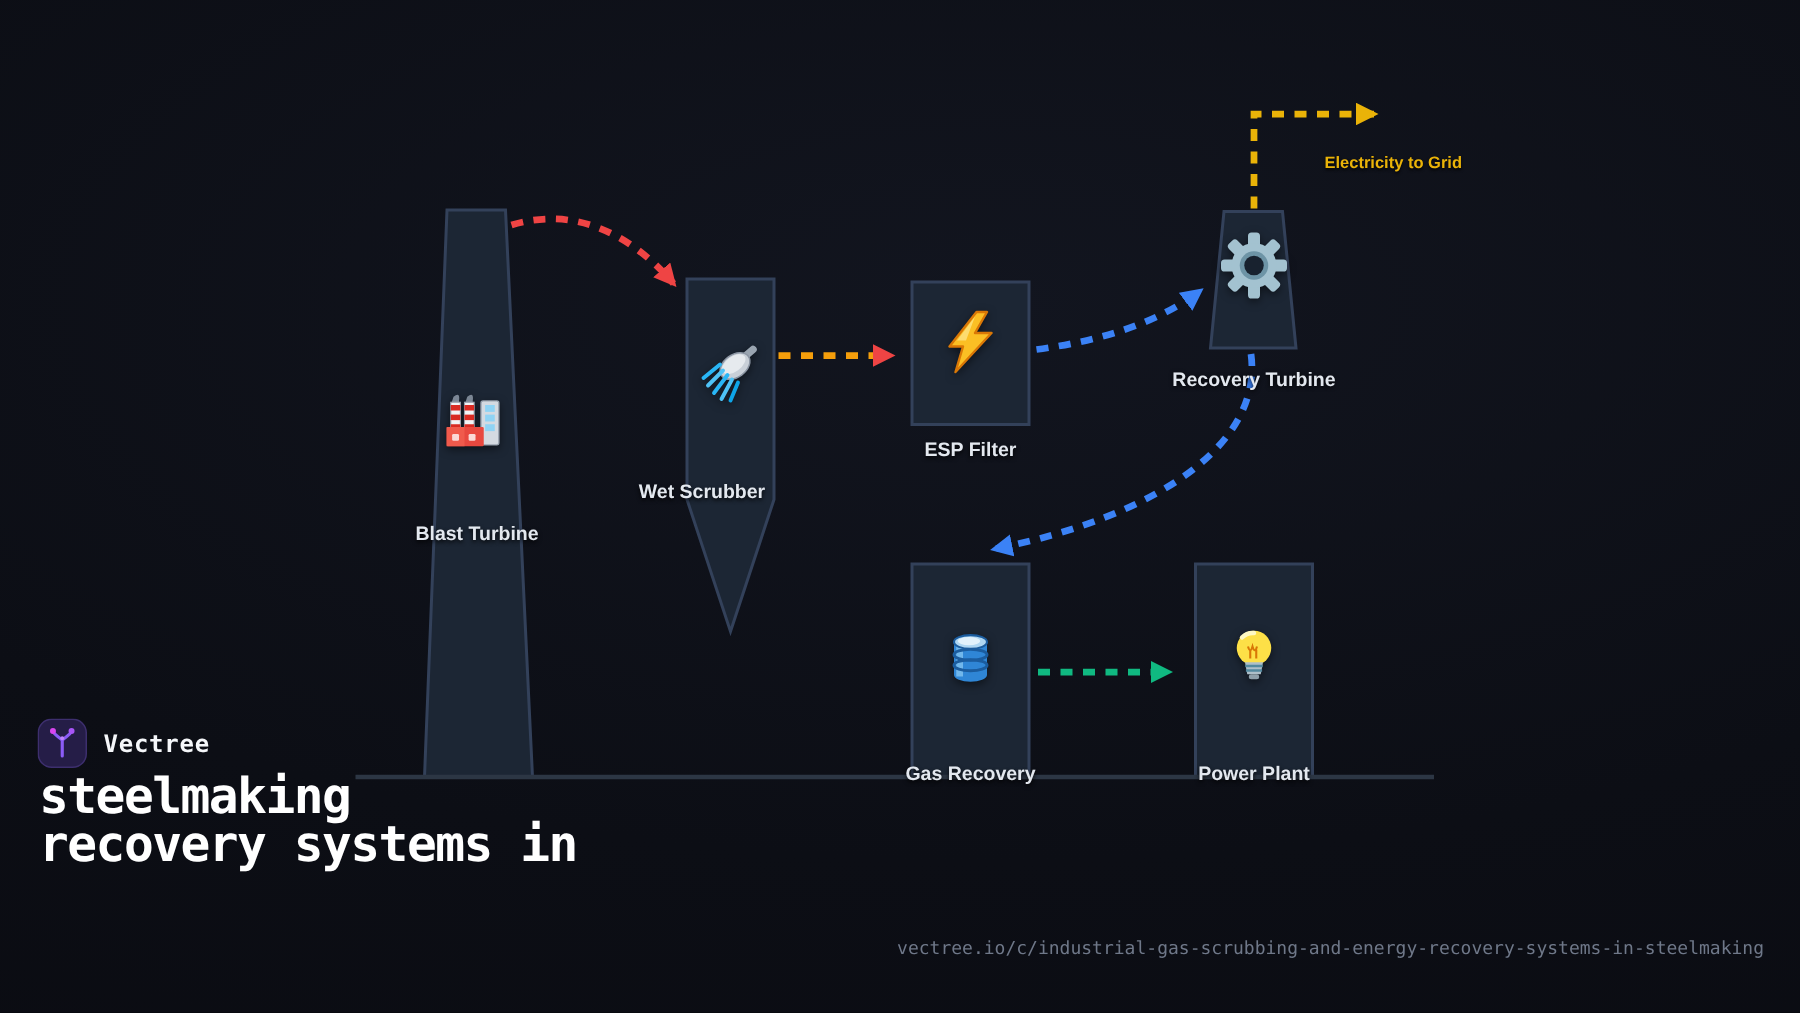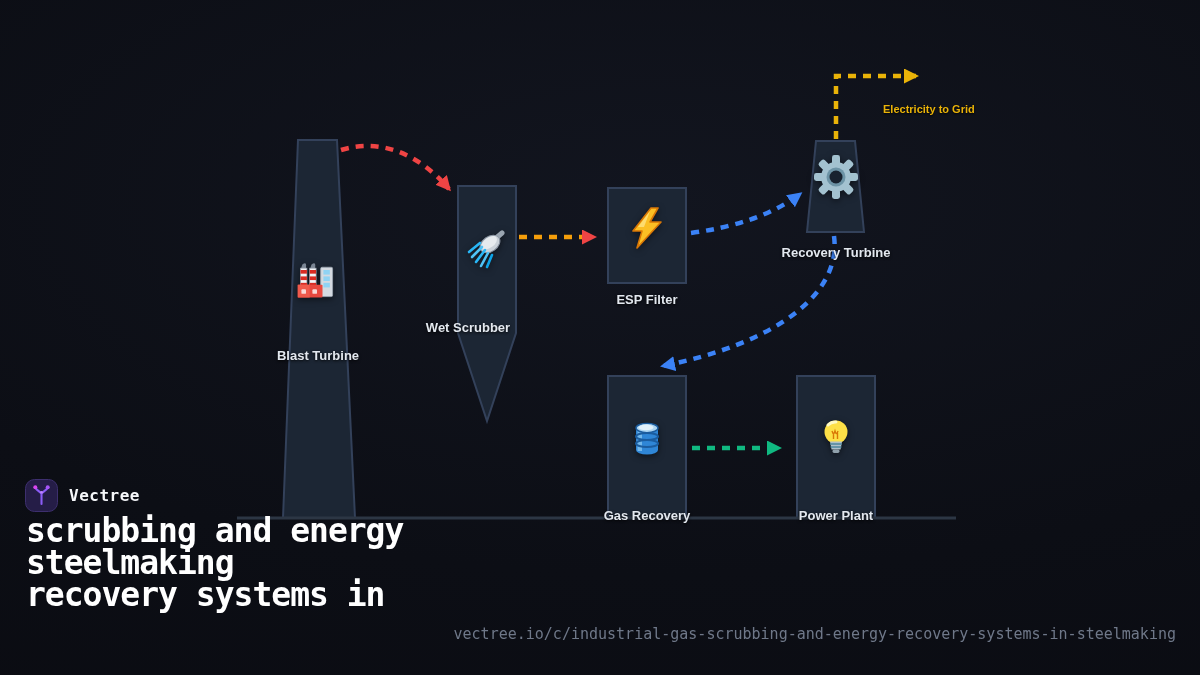--- a/index.html
+++ b/index.html
@@ -29,21 +29,21 @@
   }
   .title{
     position:absolute;left:26px;top:515px;
     font-family:"DejaVu Sans Mono", monospace;font-weight:bold;
     font-size:33px;line-height:32px;color:#ffffff;letter-spacing:-1px;
     white-space:nowrap;
   }
   .url{
     position:absolute;right:24px;top:625px;
     font-family:"DejaVu Sans Mono", monospace;
-    font-size:15px;color:#6f7889;letter-spacing:0px;text-align:right;
+    font-size:12px;color:#6f7889;letter-spacing:0px;text-align:right;
   }
 </style>
 </head>
 <body>
 
 <div class="canvas">
 
   <svg class="layer">
     <defs>
       <marker id="ar-red" viewBox="0 0 10 10" refX="8" refY="5" markerWidth="15" markerHeight="15" markerUnits="userSpaceOnUse" orient="auto">
@@ -165,20 +165,19 @@
       <rect x="0.5" y="0.5" width="32" height="32" rx="9" fill="#251d47" stroke="#3d2f6e"></rect>
       <path d="M16.5 25 V14.5 M16.5 14.5 C14 12, 12 11.5, 10.5 9 M16.5 14.5 C19 12, 21 11.5, 22.5 9" stroke="#8b5cf6" stroke-width="2.1" fill="none" stroke-linecap="round"></path>
       <circle cx="10.3" cy="8.3" r="2" fill="#d946ef"></circle>
       <circle cx="22.7" cy="8.3" r="2" fill="#a855f7"></circle>
       <circle cx="16.5" cy="13.2" r="1.3" fill="#c084fc"></circle>
     </svg>
     <span class="brand-name">Vectree</span>
   </div>
 
   <div class="title">
-    <div>scrubbing and energy</div>
     <div>steelmaking</div>
     <div>recovery systems in</div>
   </div>
 
   <div class="url">vectree.io/c/industrial-gas-scrubbing-and-energy-recovery-systems-in-steelmaking</div>
 
 </div>
 
 </body></html>

